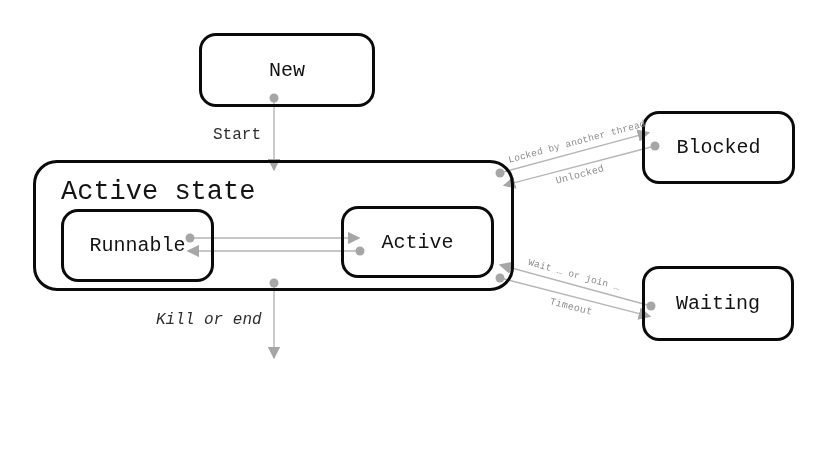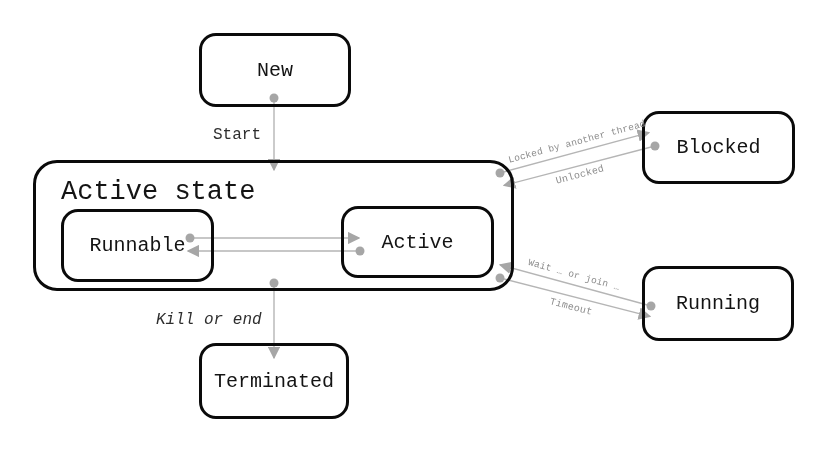--- a/index.html
+++ b/index.html
@@ -29,21 +29,21 @@
     border: 3px solid var(--box_border, #0a0a0a);
     border-radius: 17px;
     background: transparent;
     display: flex;
     align-items: center;
     justify-content: center;
     color: var(--box_text, #141414);
     font-size: 20px;
     white-space: nowrap;
   }
-  .box-new        { left: 199px; top: 33px;  width: 152px; height: 74px; }
+  .box-new        { left: 199px; top: 33px;  width: 176px; height: 74px; }
   .box-active     { left: 33px;  top: 160px; width: 481px; height: 131px;
                     border-radius: 24px; display: block; }
   .box-runnable   { left: 25px;  top: 46px;  width: 153px; height: 73px; }
   .box-running    { left: 305px; top: 43px;  width: 153px; height: 72px; }
   .box-blocked    { left: 642px; top: 111px; width: 153px; height: 73px; text-align: center; }
   .box-waiting    { left: 642px; top: 266px; width: 152px; height: 75px; }
   .box-terminated { left: 199px; top: 343px; width: 150px; height: 76px; }
   .active-title {
     position: absolute;
     left: 25px; top: 14px;
@@ -121,26 +121,23 @@
     <div class="box box-running">
       <span>Active</span>
     </div>
   </div>
 
   <div class="box box-blocked">
     <span>Blocked</span>
   </div>
 
   <div class="box box-waiting">
-    <span>Running</span>
+    <span>Waiting</span>
   </div>
 
-  <div class="box box-terminated">
-    <span>Terminated</span>
-  </div>
 
   <div class="edge-label dark lbl-start">Start</div>
   <div class="edge-label dark lbl-kill">Kill or end</div>
   <div class="edge-label rot lbl-locked">Locked by another thread</div>
   <div class="edge-label rot lbl-unlocked">Unlocked</div>
   <div class="edge-label rot lbl-wait">Wait … or join …</div>
   <div class="edge-label rot lbl-timeout">Timeout</div>
 
 </div>
 

